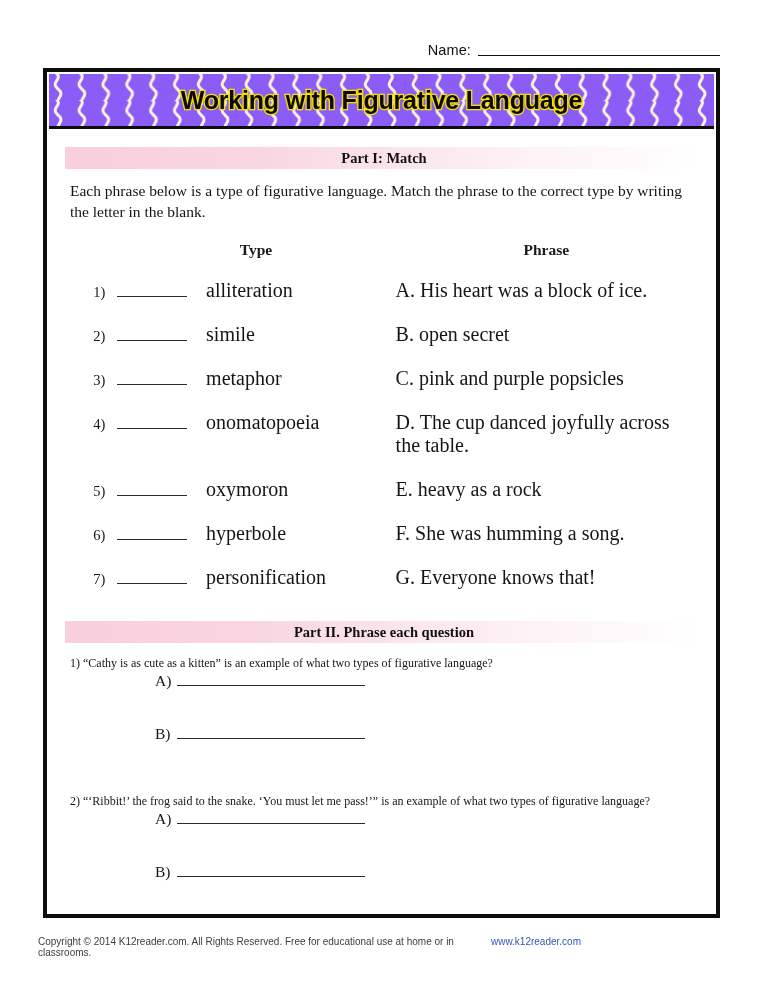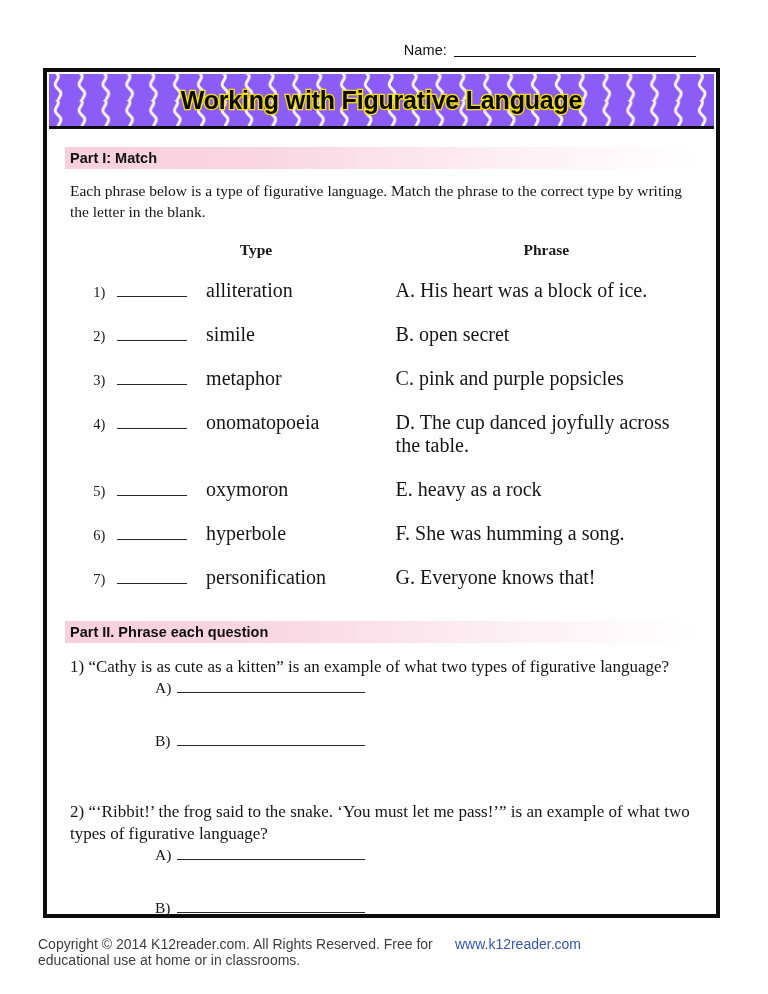--- a/index.html
+++ b/index.html
@@ -17,22 +17,22 @@
   }
 
   
   .name-row {
     position: absolute;
     left: 0;
     top: 42px;
     width: 768px;
     display: flex;
     justify-content: flex-end;
-    align-items: center;
-    padding-right: 72px;
+    align-items: flex-start;
+    padding-right: 48px;
     box-sizing: border-box;
   }
   .name-label {
     font-family: "Liberation Sans", sans-serif;
     font-size: 14.5px;
     color: #111;
     letter-spacing: 0.1px;
   }
   .name-blank {
     display: inline-block;
@@ -88,26 +88,27 @@
   
   .content {
     padding: 0 18px;
   }
 
   .section-head {
     margin-top: 18px;
     height: 22px;
     line-height: 22px;
     padding-left: 5px;
-    font-family: Liberation Sans, sans-serif;
+    font-family: Liberation Serif, serif;
     font-weight: bold;
     font-size: 14.5px;
     color: #101010;
     background: linear-gradient(to right, #f7cfdd 0%, #f9d7e2 32%, #fdf1f5 72%, #ffffff 100%);
     box-sizing: border-box;
+    text-align: center;
   }
 
   .intro {
     margin: 12px 0 0 5px;
     font-size: 15.5px;
     line-height: 1.33;
     width: 626px;
     color: #151515;
   }
 
@@ -148,21 +149,21 @@
   }
   td.type { padding-left: 2px; }
   td.phrase { padding-left: 0; }
 
   .th-type   { padding-left: 0; }
   .th-phrase { padding-left: 0; }
 
   
   .question {
     margin: 13px 0 0 5px;
-    font-size: 17px;
+    font-size: 12px;
     line-height: 1.33;
     width: 628px;
     color: #151515;
   }
   .sub-answers {
     margin: 0 0 0 90px;
   }
   .sub-answer {
     font-size: 15.5px;
     color: #151515;
@@ -183,21 +184,21 @@
     position: absolute;
     left: 0;
     top: 936px;
     width: 619px;
     padding: 0 38px;
     box-sizing: border-box;
     display: flex;
     justify-content: flex-end;
     align-items: baseline;
     font-family: "Liberation Sans", sans-serif;
-    font-size: 14px;
+    font-size: 10px;
     color: #3d3d3d;
   }
   .footer-link {
     color: #3456b5;
     text-decoration: none;
   }
 </style>
 </head>
 <body>
 

